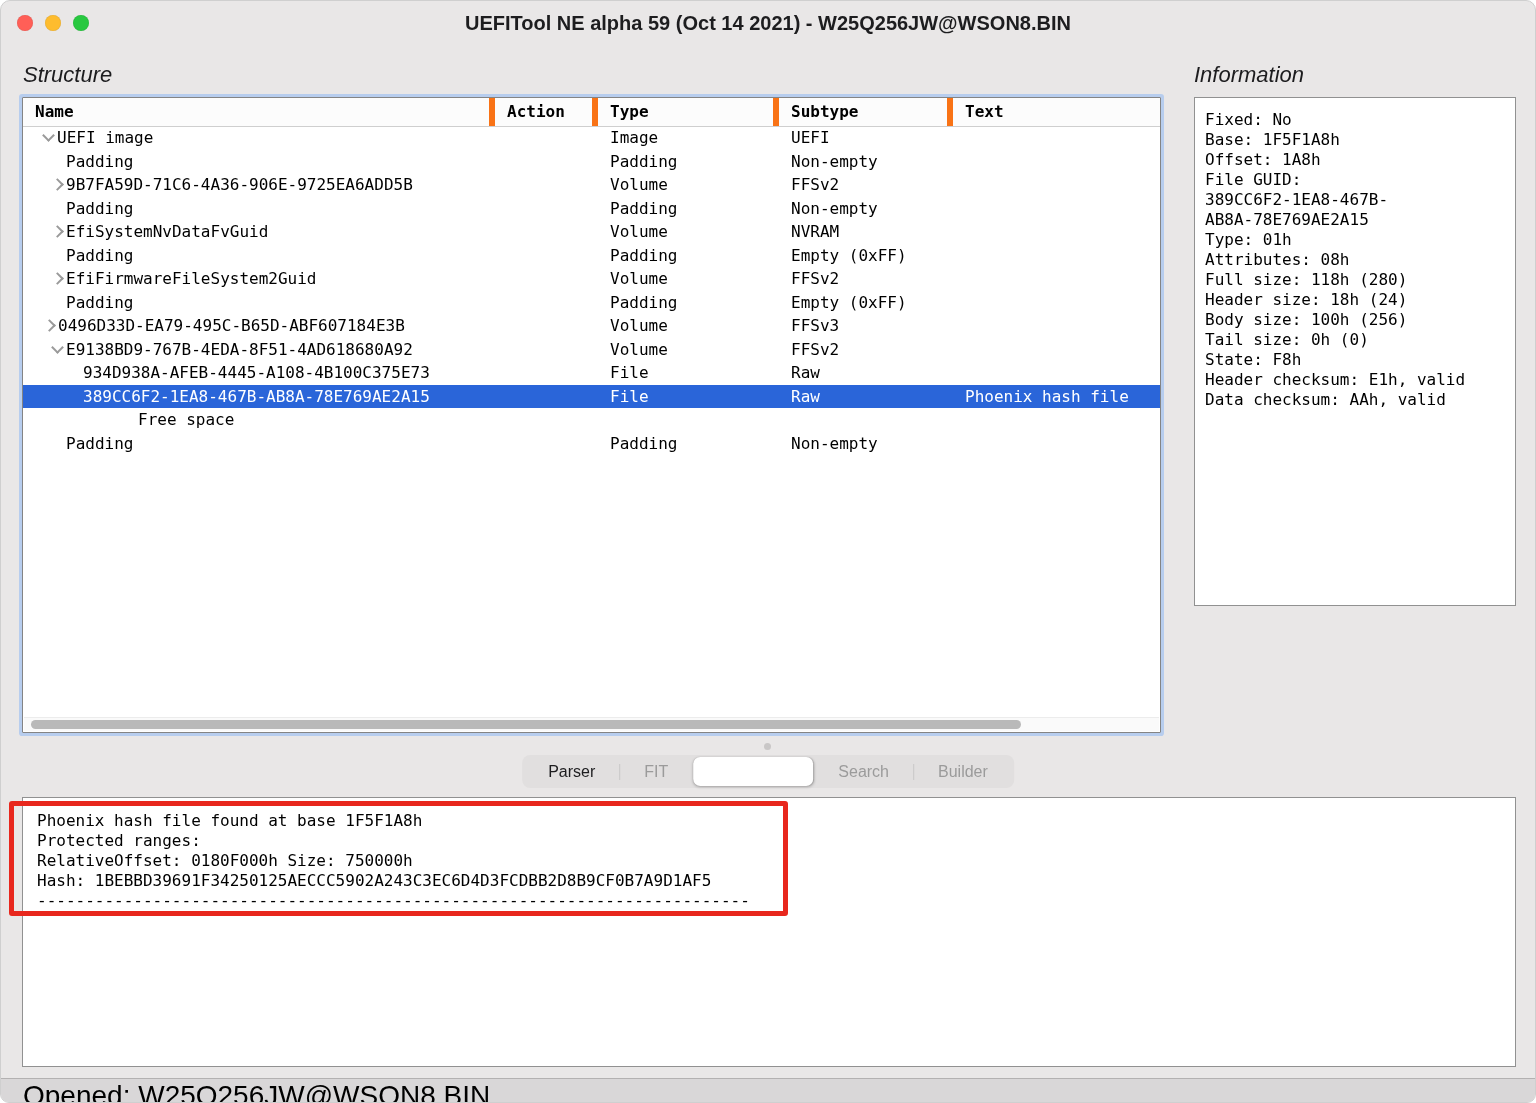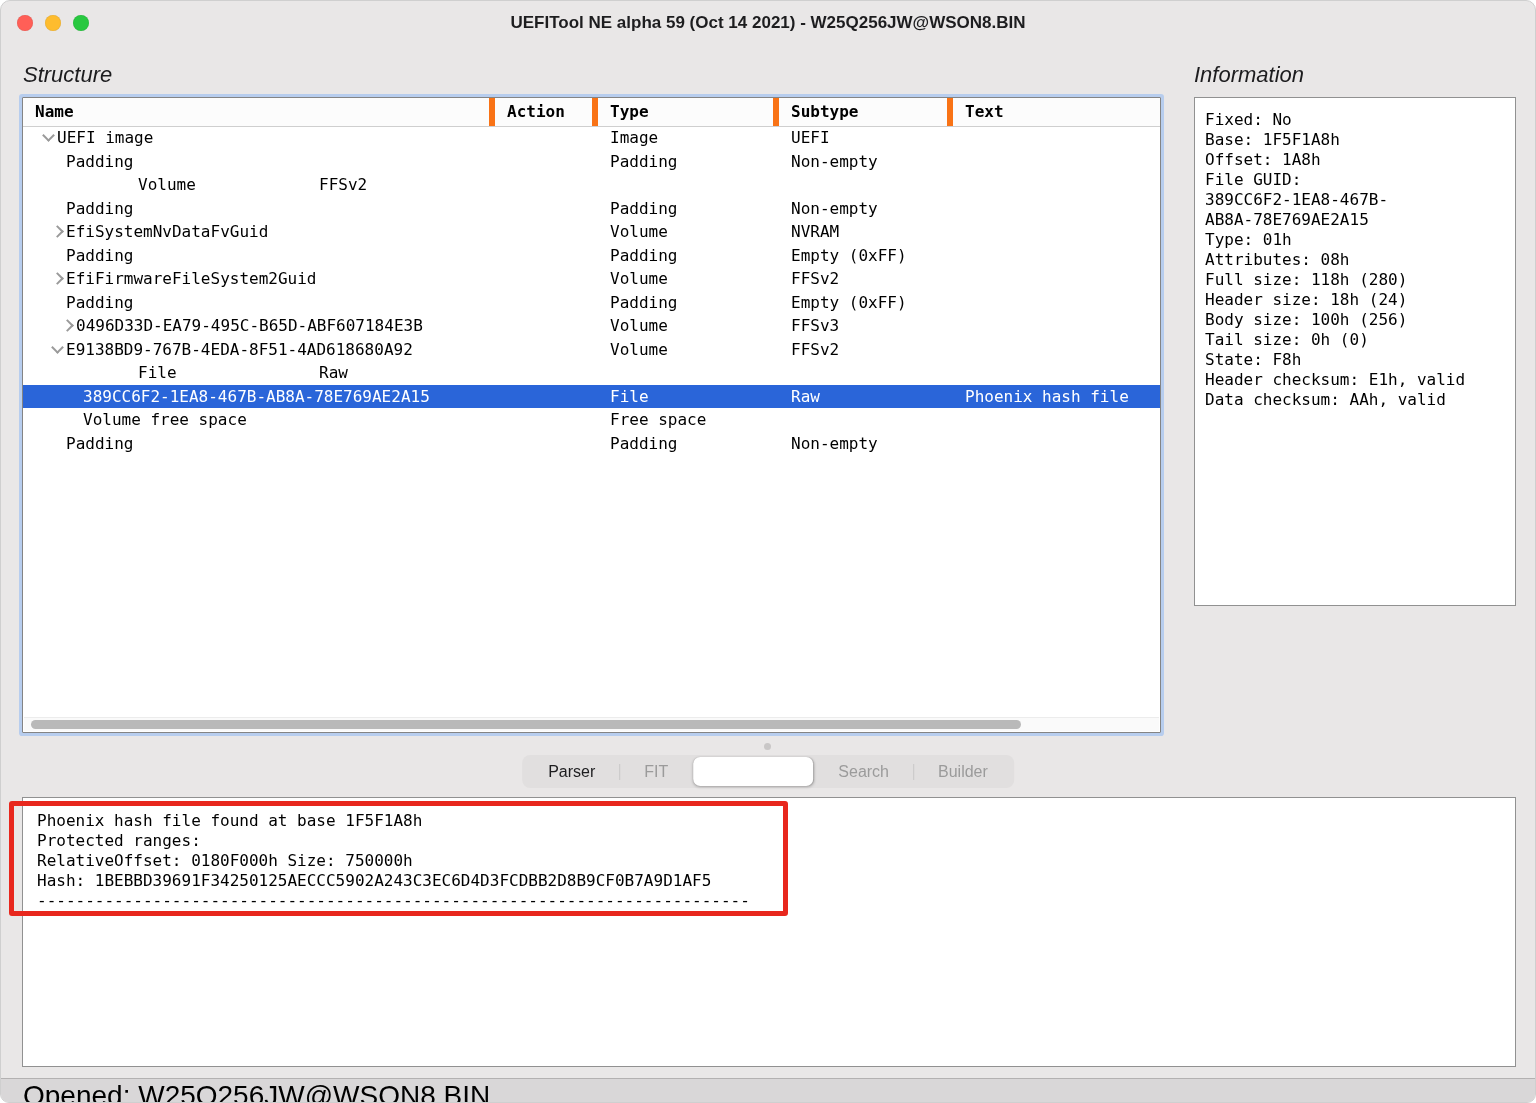--- a/index.html
+++ b/index.html
@@ -1,21 +1,21 @@
 <!DOCTYPE html>
 <html style="--c-sel: #2a65d9; --c-ann: #e8271d; --c-close: #ff5f57; --c-min: #febc2e; --c-zoom: #28c840;"><head>
 <meta charset="utf-8">
 <style>
   html,body{margin:0;padding:0;background:#ffffff;}
   body{width:1536px;height:1103px;position:relative;font-family:"Liberation Sans",sans-serif;-webkit-font-smoothing:antialiased;}
   .window{position:absolute;inset:0;background:#e9e7e7;border-radius:10px 10px 9px 9px;overflow:hidden;border:1px solid #cfcfcf;box-sizing:border-box;}
 
   
   .titlebar{position:absolute;top:0;left:0;right:0;height:44px;}
-  .title{text-align:center;line-height:44px;font-size:17px;font-weight:700;color:#1d1d1f;}
+  .title{text-align:center;line-height:44px;font-size:20px;font-weight:700;color:#1d1d1f;}
   .traffic{position:absolute;left:16px;top:14px;display:flex;gap:12px;}
   .tl{width:16px;height:16px;border-radius:50%;display:inline-block;box-shadow:inset 0 0 1px rgba(0,0,0,.25);}
   .tl.red{background:var(--c-close,#ff5f57);}
   .tl.yellow{background:var(--c-min,#febc2e);}
   .tl.green{background:var(--c-zoom,#28c840);}
 
   .panel-label{position:absolute;font-size:22px;color:#1c1c1e;font-style:italic;}
   .structure-label{left:22px;top:61px;}
   .info-label{left:1193px;top:61px;}
 
@@ -100,20 +100,21 @@
           <div class="cell col-text"></div>
         </div>
         <div class="trow">
           <div class="cell col-name" style="padding-left: 25px;"><span class="chev"></span><span>Padding</span></div>
           <div class="cell col-action"></div>
           <div class="cell col-type">Padding</div>
           <div class="cell col-subtype">Non-empty</div>
           <div class="cell col-text"></div>
         </div>
         <div class="trow">
+          <div class="cell col-name" style="padding-left: 25px;"><span class="chev"><i class="right"></i></span><span>9B7FA59D-71C6-4A36-906E-9725EA6ADD5B</span></div>
           <div class="cell col-action"></div>
           <div class="cell col-type">Volume</div>
           <div class="cell col-subtype">FFSv2</div>
           <div class="cell col-text"></div>
         </div>
         <div class="trow">
           <div class="cell col-name" style="padding-left: 25px;"><span class="chev"></span><span>Padding</span></div>
           <div class="cell col-action"></div>
           <div class="cell col-type">Padding</div>
           <div class="cell col-subtype">Non-empty</div>
@@ -141,48 +142,48 @@
           <div class="cell col-text"></div>
         </div>
         <div class="trow">
           <div class="cell col-name" style="padding-left: 25px;"><span class="chev"></span><span>Padding</span></div>
           <div class="cell col-action"></div>
           <div class="cell col-type">Padding</div>
           <div class="cell col-subtype">Empty (0xFF)</div>
           <div class="cell col-text"></div>
         </div>
         <div class="trow">
-          <div class="cell col-name" style="padding-left: 35px;"><span class="chev"><i class="right"></i></span><span>0496D33D-EA79-495C-B65D-ABF607184E3B</span></div>
+          <div class="cell col-name" style="padding-left: 17px;"><span class="chev"><i class="right"></i></span><span>0496D33D-EA79-495C-B65D-ABF607184E3B</span></div>
           <div class="cell col-action"></div>
           <div class="cell col-type">Volume</div>
           <div class="cell col-subtype">FFSv3</div>
           <div class="cell col-text"></div>
         </div>
         <div class="trow">
           <div class="cell col-name" style="padding-left: 25px;"><span class="chev"><i class="down"></i></span><span>E9138BD9-767B-4EDA-8F51-4AD618680A92</span></div>
           <div class="cell col-action"></div>
           <div class="cell col-type">Volume</div>
           <div class="cell col-subtype">FFSv2</div>
           <div class="cell col-text"></div>
         </div>
         <div class="trow">
+          <div class="cell col-name" style="padding-left: 42px;"><span class="chev"></span><span>934D938A-AFEB-4445-A108-4B100C375E73</span></div>
           <div class="cell col-action"></div>
           <div class="cell col-type">File</div>
           <div class="cell col-subtype">Raw</div>
           <div class="cell col-text"></div>
         </div>
         <div class="trow selected">
           <div class="cell col-name" style="padding-left: 42px;"><span class="chev"></span><span>389CC6F2-1EA8-467B-AB8A-78E769AE2A15</span></div>
           <div class="cell col-action"></div>
           <div class="cell col-type">File</div>
           <div class="cell col-subtype">Raw</div>
           <div class="cell col-text">Phoenix hash file</div>
         </div>
         <div class="trow">
-          <div class="cell col-name" style="padding-left: 42px;"><span class="chev"></span><span>Volume free space</span></div>
           <div class="cell col-action"></div>
           <div class="cell col-type">Free space</div>
           <div class="cell col-subtype"></div>
           <div class="cell col-text"></div>
         </div>
         <div class="trow">
           <div class="cell col-name" style="padding-left: 25px;"><span class="chev"></span><span>Padding</span></div>
           <div class="cell col-action"></div>
           <div class="cell col-type">Padding</div>
           <div class="cell col-subtype">Non-empty</div>

